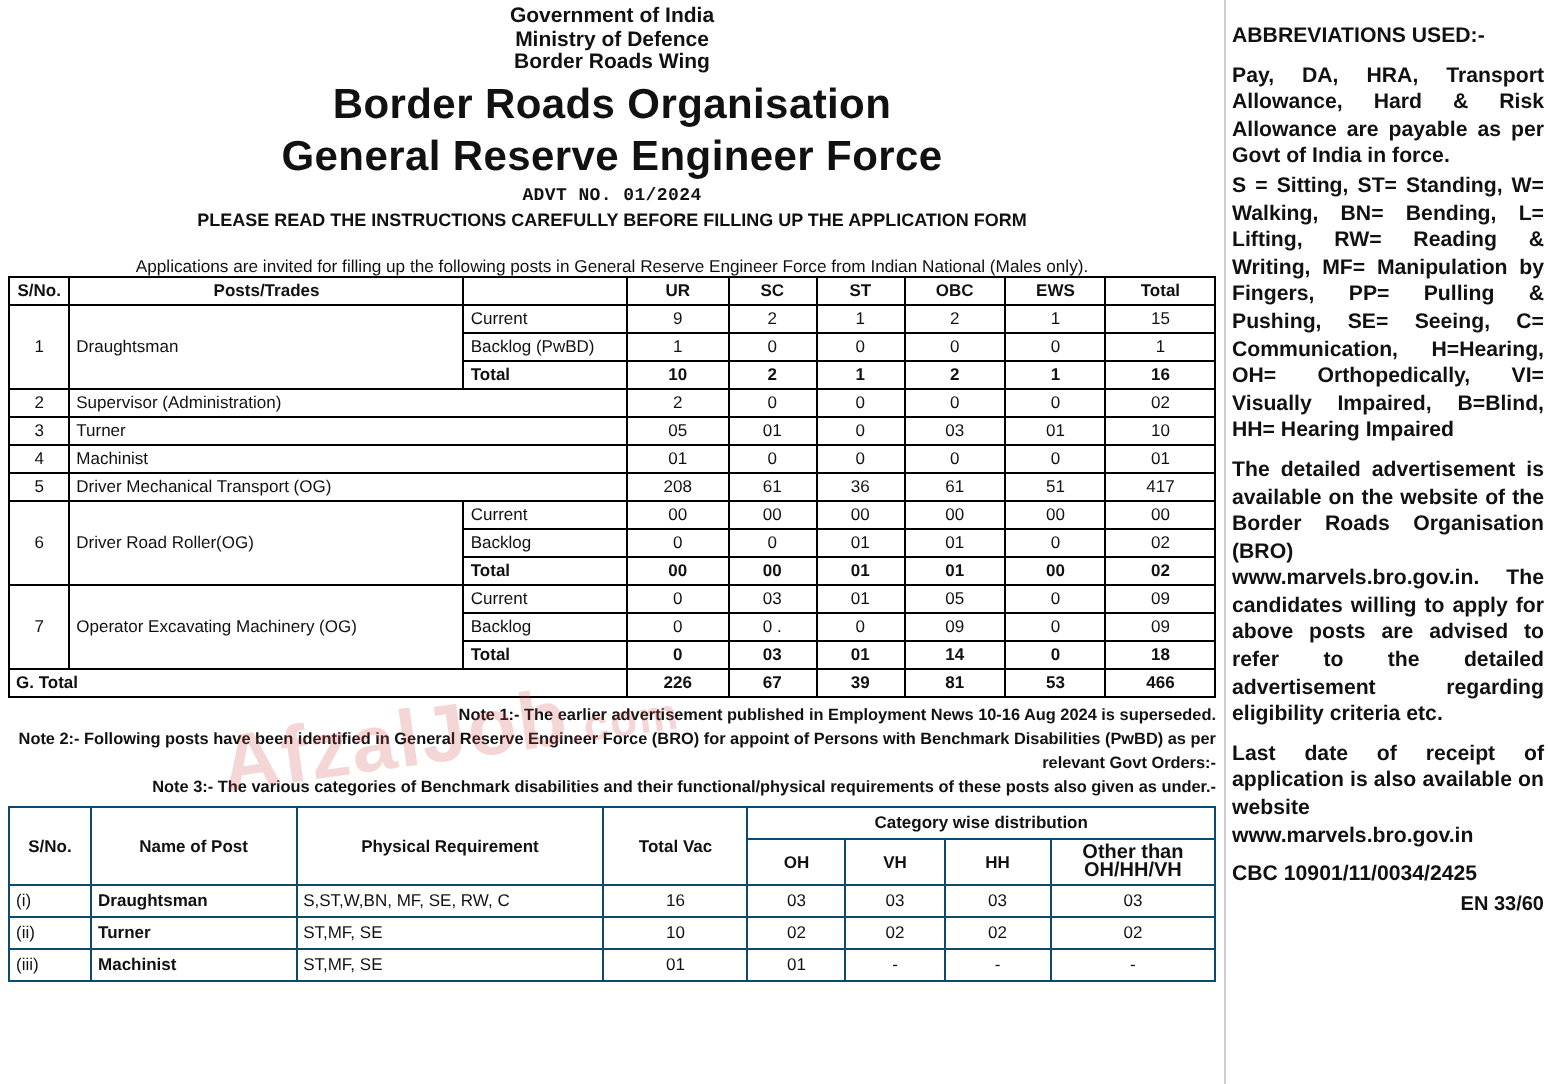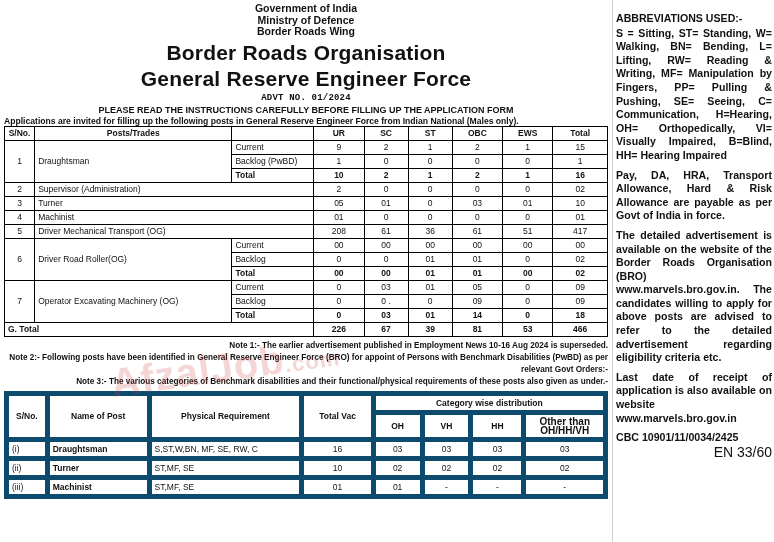--- a/index.html
+++ b/index.html
@@ -20,51 +20,51 @@
     padding:3px 4px 0 4px;
   }
   .ctr { text-align:center; }
   .gov { font-weight:bold; font-size:10.5px; line-height:11.5px; }
   .bro-title {
     font-weight:bold; font-size:21px; line-height:23px;
     letter-spacing:0.2px; margin-top:3px;
   }
   .advt { font-weight:bold; font-size:9px; margin-top:3px; letter-spacing:0.2px;font-family:Liberation Mono, monospace;}
   .read { font-weight:bold; font-size:9px; margin-top:2px;text-align:center; }
-  .appl { font-weight:bold; font-size:8.6px; margin-top:1px; text-align:left; }
+  .appl { font-weight:normal; font-size:8.6px; margin-top:13px; text-align:center; }
 
   table.grid { border-collapse:collapse; width:100%; font-size:8.5px; }
   table.grid td, table.grid th {
     border:1px solid #000; padding:1px 3px; vertical-align:middle;
     height:14px;
   }
   table.grid th { font-weight:bold; }
   .c { text-align:center; }
   .b { font-weight:bold; }
   .notes { font-size:8.2px; font-weight:bold; line-height:11.5px; margin-top:3px; }
   .notes div { margin-bottom:1px;text-align:right; }
 
   table.grid2 { border-collapse:collapse; width:100%; font-size:8.5px; margin-top:3px;}
   table.grid2 td, table.grid2 th {
-    border:5px solid #0c4a6e; padding:2px 3px; vertical-align:middle; height:16px;
+    border:1px solid #0c4a6e; padding:2px 3px; vertical-align:middle; height:16px;
   }
   table.grid2 th { font-weight:bold; }
 
   
   #right {
     position:absolute; left:616px; top:12px; width:156px; height:536px;
     font-size:10.6px; line-height:13.6px; font-weight:bold;
     text-align:justify;
   }
   #right p { margin:0 0 0 0; }
   #right .para { margin-bottom:1px; }
   .vline {
     position:absolute; left:612px; top:0; width:1px; height:542px; background:#cfcfcf;
   }
-  .enno { text-align:right; font-weight:normal; font-size:14px; margin-top:2px;}
+  .enno { text-align:right; font-weight:bold; font-size:10px; margin-top:2px;}
 
   
   .wm {
     position:absolute; left:110px; top:345px;
     font-size:40px; font-weight:bold;
     color:rgba(210,70,70,0.22);
     transform:rotate(-8deg);
     pointer-events:none;
     letter-spacing:1px;
   }
@@ -299,22 +299,22 @@
         <td class="c">-</td>
         <td class="c">-</td>
       </tr>
     </tbody>
       </table>
 
   </div>
 
   <div id="right">
     <p class="para">ABBREVIATIONS USED:-</p>
+    <p class="para" style="margin-top:6px">Pay, DA, HRA, Transport Allowance, Hard &amp; Risk Allowance are payable as per Govt of India in force.</p>
     <p class="para">S = Sitting, ST= Standing, W= Walking, BN= Bending, L= Lifting, RW= Reading &amp; Writing, MF= Manipulation by Fingers, PP= Pulling &amp; Pushing, SE= Seeing, C= Communication, H=Hearing, OH= Orthopedically, VI= Visually Impaired, B=Blind, HH= Hearing Impaired</p>
-    <p class="para" style="margin-top:6px">Pay, DA, HRA, Transport Allowance, Hard &amp; Risk Allowance are payable as per Govt of India in force.</p>
     <p class="para" style="margin-top:6px"><span>The detailed advertisement is available on the website of the Border Roads Organisation (BRO) </span><span>www.marvels.bro.gov.in</span><span>. The candidates willing to apply for above posts are advised to refer to the detailed advertisement regarding eligibility criteria etc.</span></p>
     <p class="para" style="margin-top:6px"><span>Last date of receipt of application is also available on website </span><span>www.marvels.bro.gov.in</span></p>
     <p class="para" style="margin-top:6px">CBC 10901/11/0034/2425</p>
     <p class="enno">EN 33/60</p>
   </div>
 
   <div class="wm"><span>AfzalJob</span><small>.com</small></div>
 
 </div>
 

